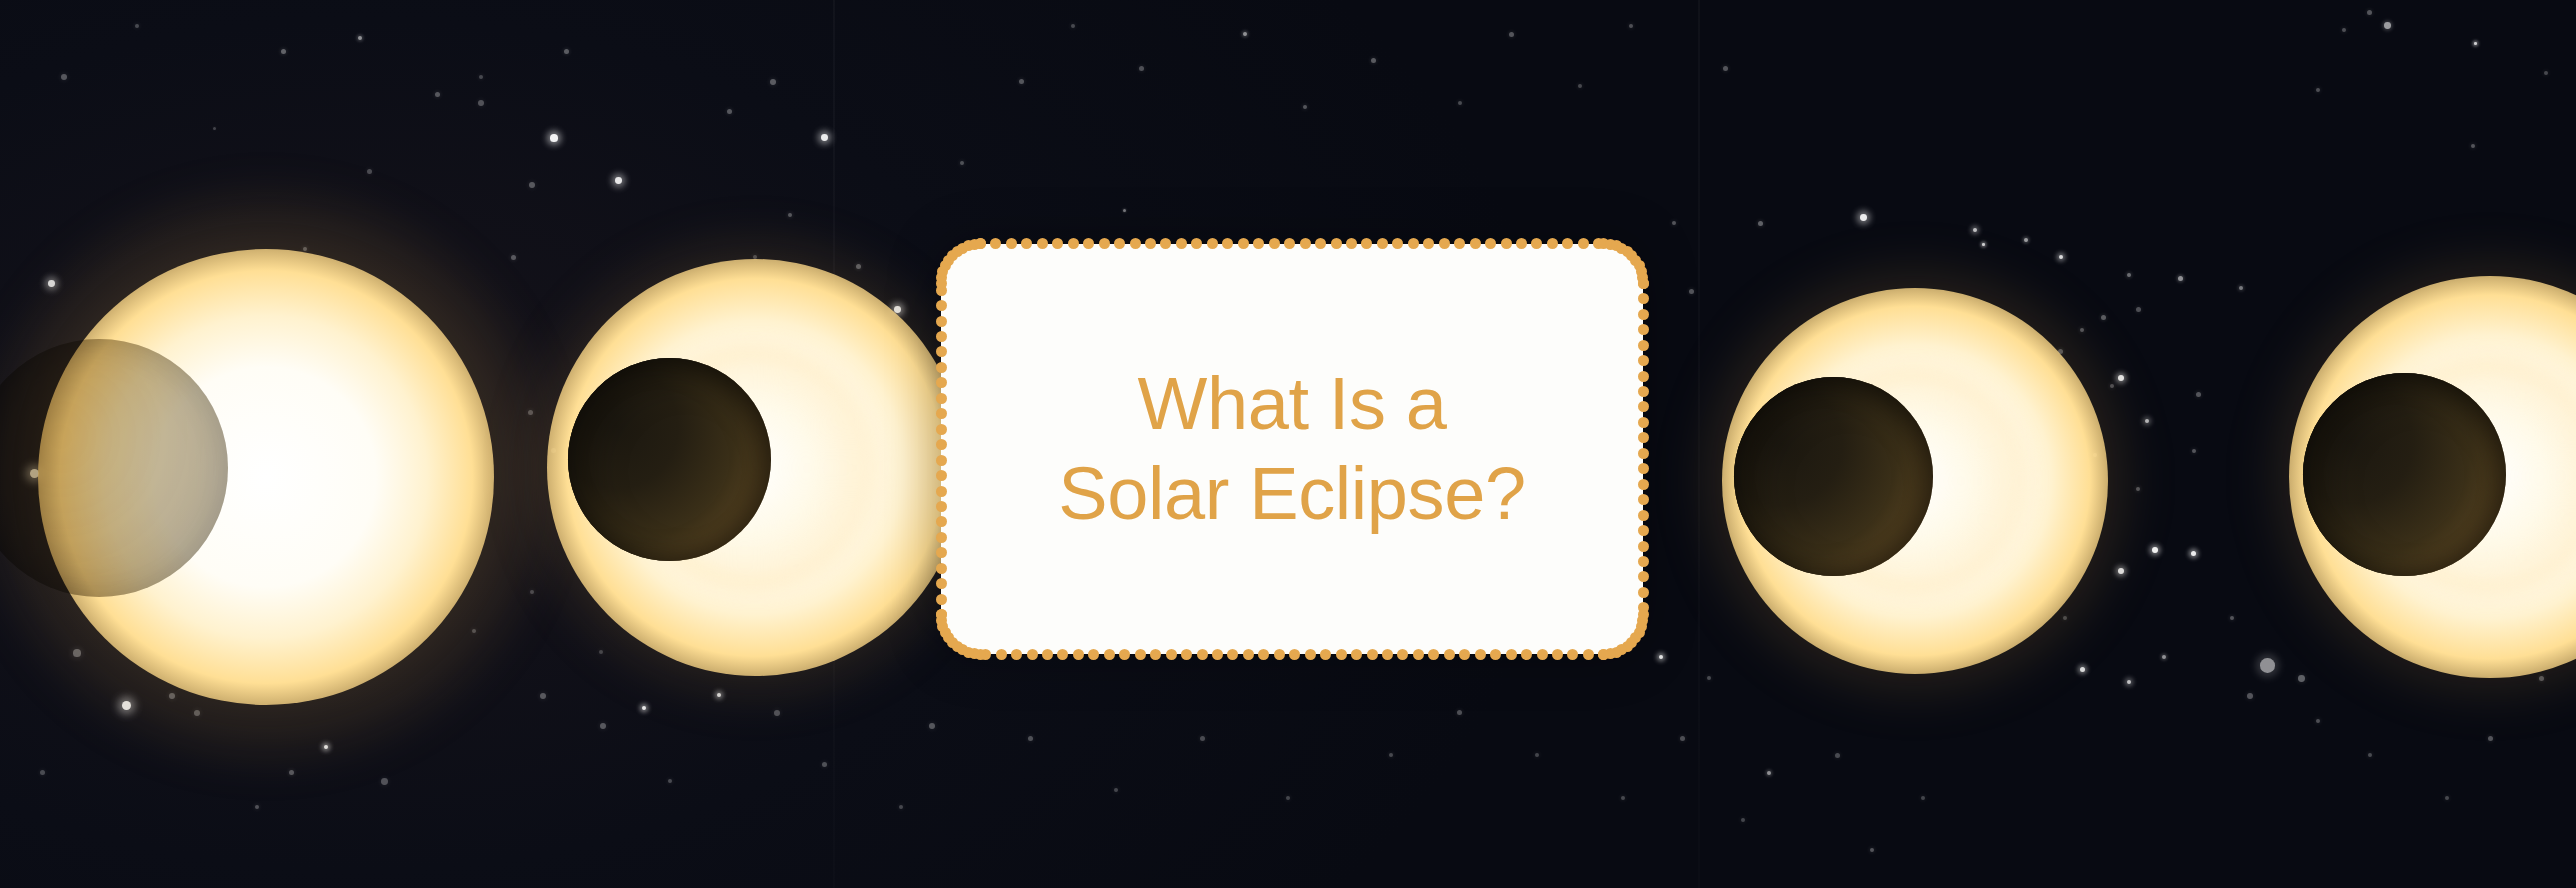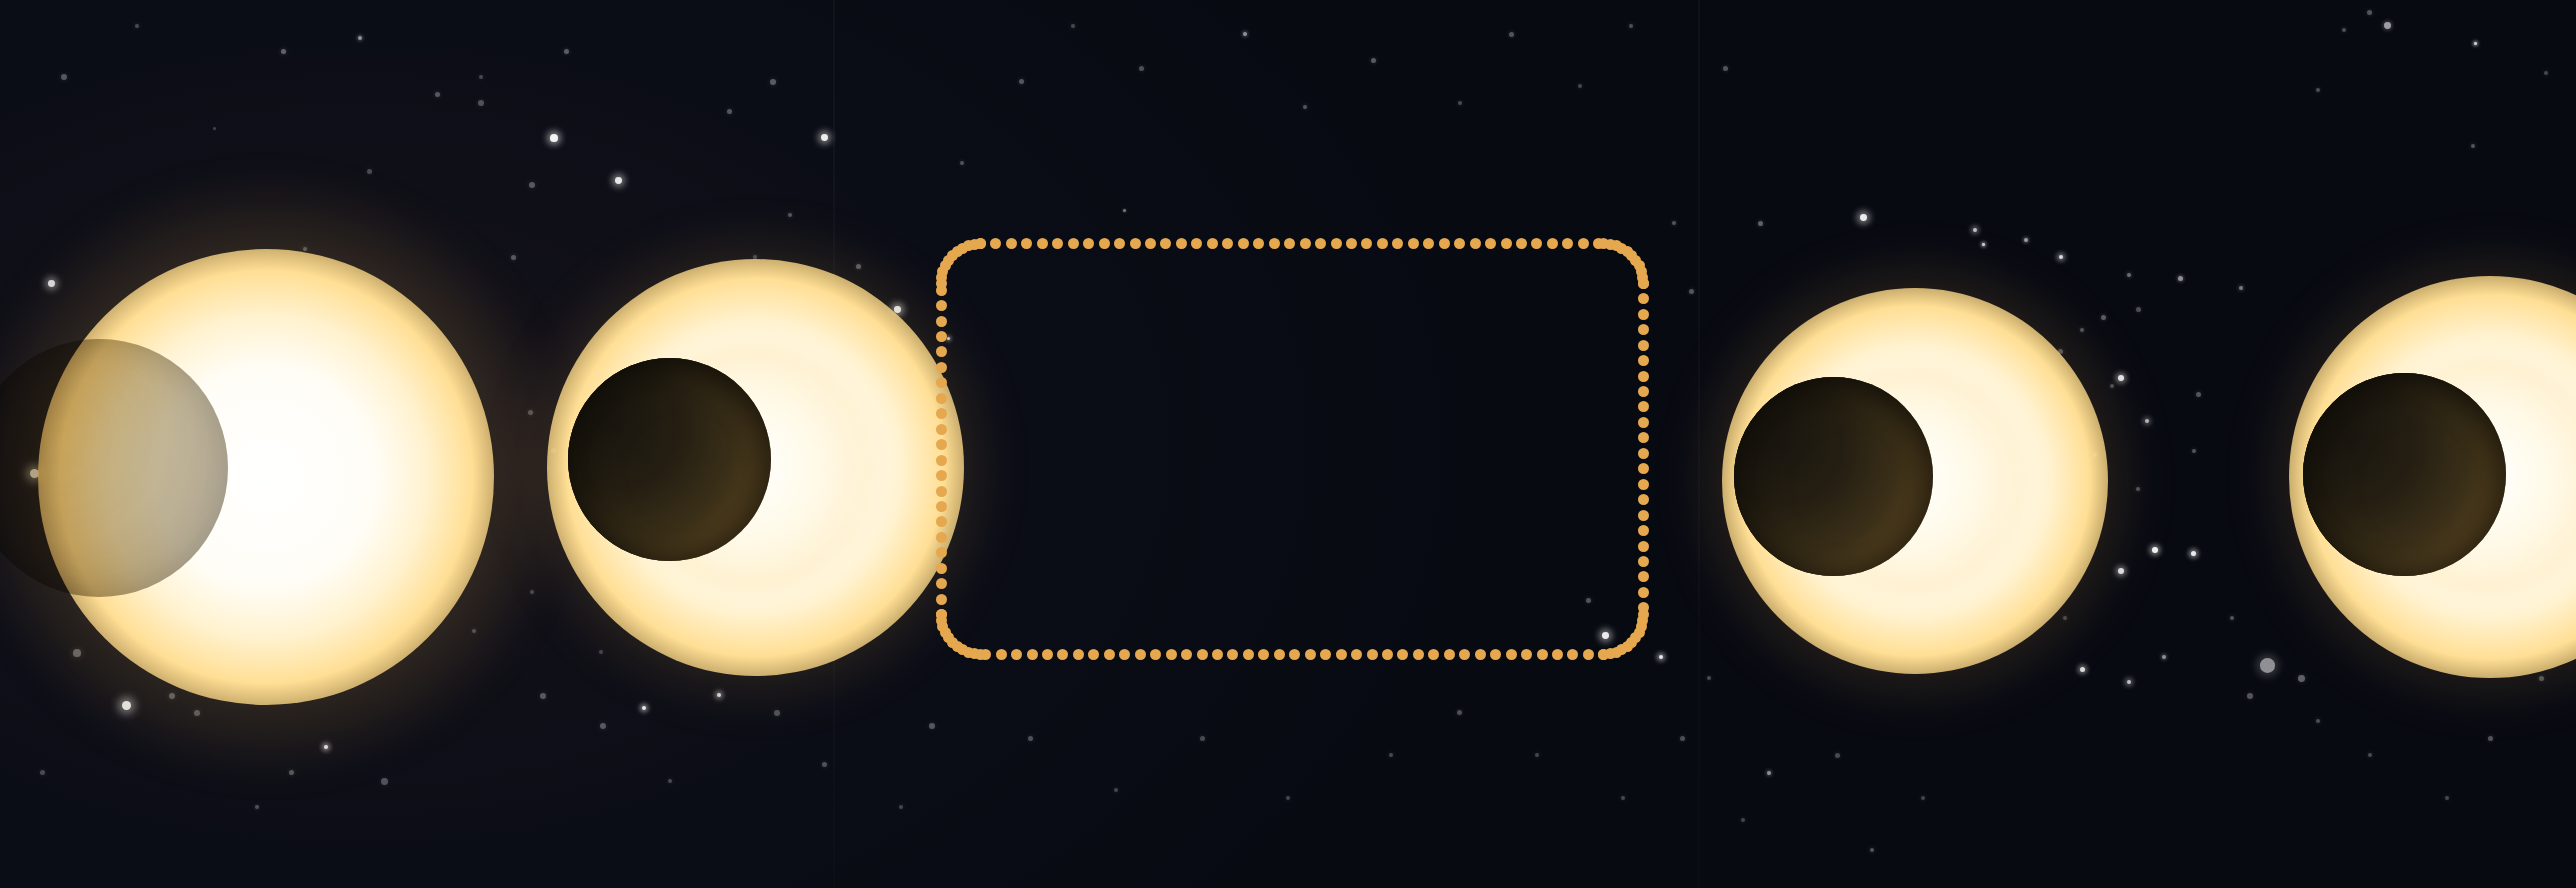--- a/index.html
+++ b/index.html
@@ -283,20 +283,26 @@
         <div class="moon" style="left: 2303px; top: 373px; width: 203px; height: 203px; opacity: 1; background: radial-gradient(circle at 22% 34%, rgb(30, 26, 16) 0%, rgb(37, 31, 19) 32%, rgb(59, 48, 24) 58%, rgb(92, 71, 34) 80%, rgb(125, 96, 40) 100%); box-shadow: rgba(0, 0, 0, 0.55) -8.6px 0px 22px inset, rgba(0, 0, 0, 0.5) 13.7px 10.3px 34px inset;"></div>
       </div>
       <div class="glow" style="left: 630px; top: 343px; width: 250px; height: 250px; background: radial-gradient(circle at 46% 50%, rgba(255, 255, 255, 0.9) 0%, rgba(255, 248, 225, 0.7) 38%, rgba(255, 222, 150, 0.35) 62%, rgba(220, 170, 80, 0) 85%); filter: blur(8.6px);"></div>
       <div class="moon" style="left: 568px; top: 358px; width: 203px; height: 203px; background: radial-gradient(circle at 24% 34%, rgb(28, 24, 16) 0%, rgb(36, 30, 18) 30%, rgb(58, 47, 24) 58%, rgb(91, 70, 34) 80%, rgb(124, 95, 40) 100%); box-shadow: rgba(0, 0, 0, 0.5) -10.3px 0px 26px inset, rgba(0, 0, 0, 0.45) 15.5px 12px 38px inset;"></div>
       <div class="glow" style="left: 1799px; top: 365px; width: 232px; height: 232px; background: radial-gradient(circle at 46% 50%, rgba(255, 255, 255, 0.9) 0%, rgba(255, 248, 225, 0.7) 38%, rgba(255, 222, 150, 0.35) 62%, rgba(220, 170, 80, 0) 85%); filter: blur(8.6px);"></div>
       <div class="moon" style="left: 1734px; top: 377px; width: 199px; height: 199px; background: radial-gradient(circle at 24% 34%, rgb(28, 24, 16) 0%, rgb(36, 30, 18) 30%, rgb(58, 47, 24) 58%, rgb(91, 70, 34) 80%, rgb(124, 95, 40) 100%); box-shadow: rgba(0, 0, 0, 0.5) -10.3px 0px 26px inset, rgba(0, 0, 0, 0.45) 15.5px 12px 38px inset;"></div>
       <div class="glow" style="left: 2370px; top: 356px; width: 241px; height: 241px; background: radial-gradient(circle at 46% 50%, rgba(255, 255, 255, 0.9) 0%, rgba(255, 248, 225, 0.7) 38%, rgba(255, 222, 150, 0.35) 62%, rgba(220, 170, 80, 0) 85%); filter: blur(8.6px);"></div>
       <div class="moon" style="left: 2303px; top: 373px; width: 203px; height: 203px; background: radial-gradient(circle at 24% 34%, rgb(28, 24, 16) 0%, rgb(36, 30, 18) 30%, rgb(58, 47, 24) 58%, rgb(91, 70, 34) 80%, rgb(124, 95, 40) 100%); box-shadow: rgba(0, 0, 0, 0.5) -10.3px 0px 26px inset, rgba(0, 0, 0, 0.45) 15.5px 12px 38px inset;"></div>
     </div>
 
+  <div class="card" id="title-card" style="left: 941px; top: 244px; width: 702px; height: 410px; border-radius: 39px; background: rgb(253, 253, 251);">
+    <div class="card-inner">
+      <div class="title-line">What Is a</div>
+      <div class="title-line">Solar Eclipse?</div>
+    </div>
+  </div>
   <div id="dots-layer">
       <div class="dot" style="left: 975px; top: 238px; width: 11px; height: 11px; background: rgb(229, 168, 79);"></div>
       <div class="dot" style="left: 990px; top: 238px; width: 11px; height: 11px; background: rgb(229, 168, 79);"></div>
       <div class="dot" style="left: 1006px; top: 238px; width: 11px; height: 11px; background: rgb(229, 168, 79);"></div>
       <div class="dot" style="left: 1021px; top: 238px; width: 11px; height: 11px; background: rgb(229, 168, 79);"></div>
       <div class="dot" style="left: 1037px; top: 238px; width: 11px; height: 11px; background: rgb(229, 168, 79);"></div>
       <div class="dot" style="left: 1052px; top: 238px; width: 11px; height: 11px; background: rgb(229, 168, 79);"></div>
       <div class="dot" style="left: 1068px; top: 238px; width: 11px; height: 11px; background: rgb(229, 168, 79);"></div>
       <div class="dot" style="left: 1083px; top: 238px; width: 11px; height: 11px; background: rgb(229, 168, 79);"></div>
       <div class="dot" style="left: 1099px; top: 238px; width: 11px; height: 11px; background: rgb(229, 168, 79);"></div>

